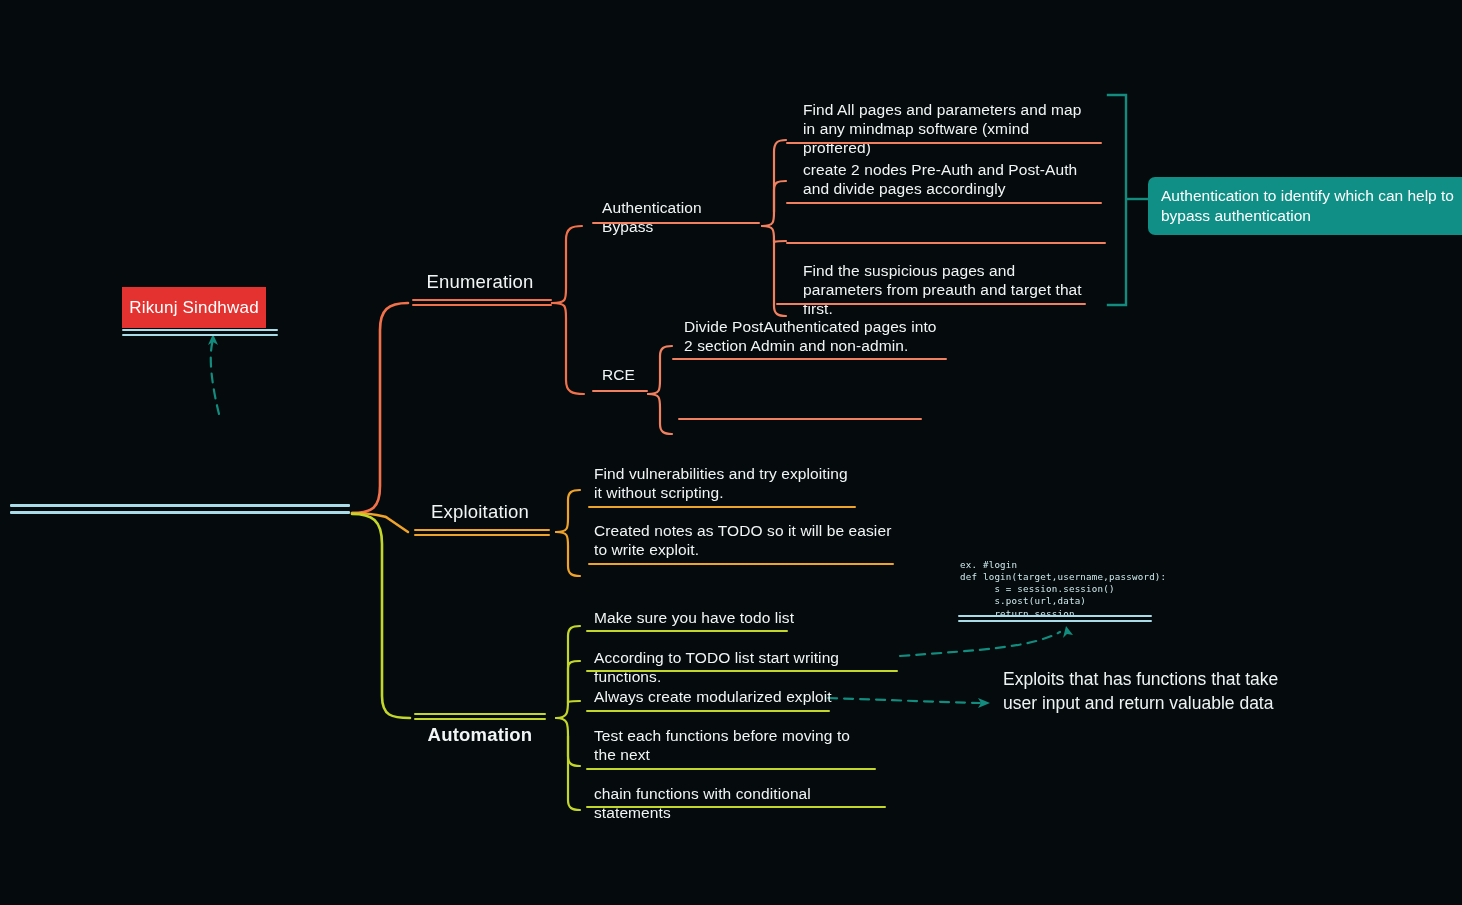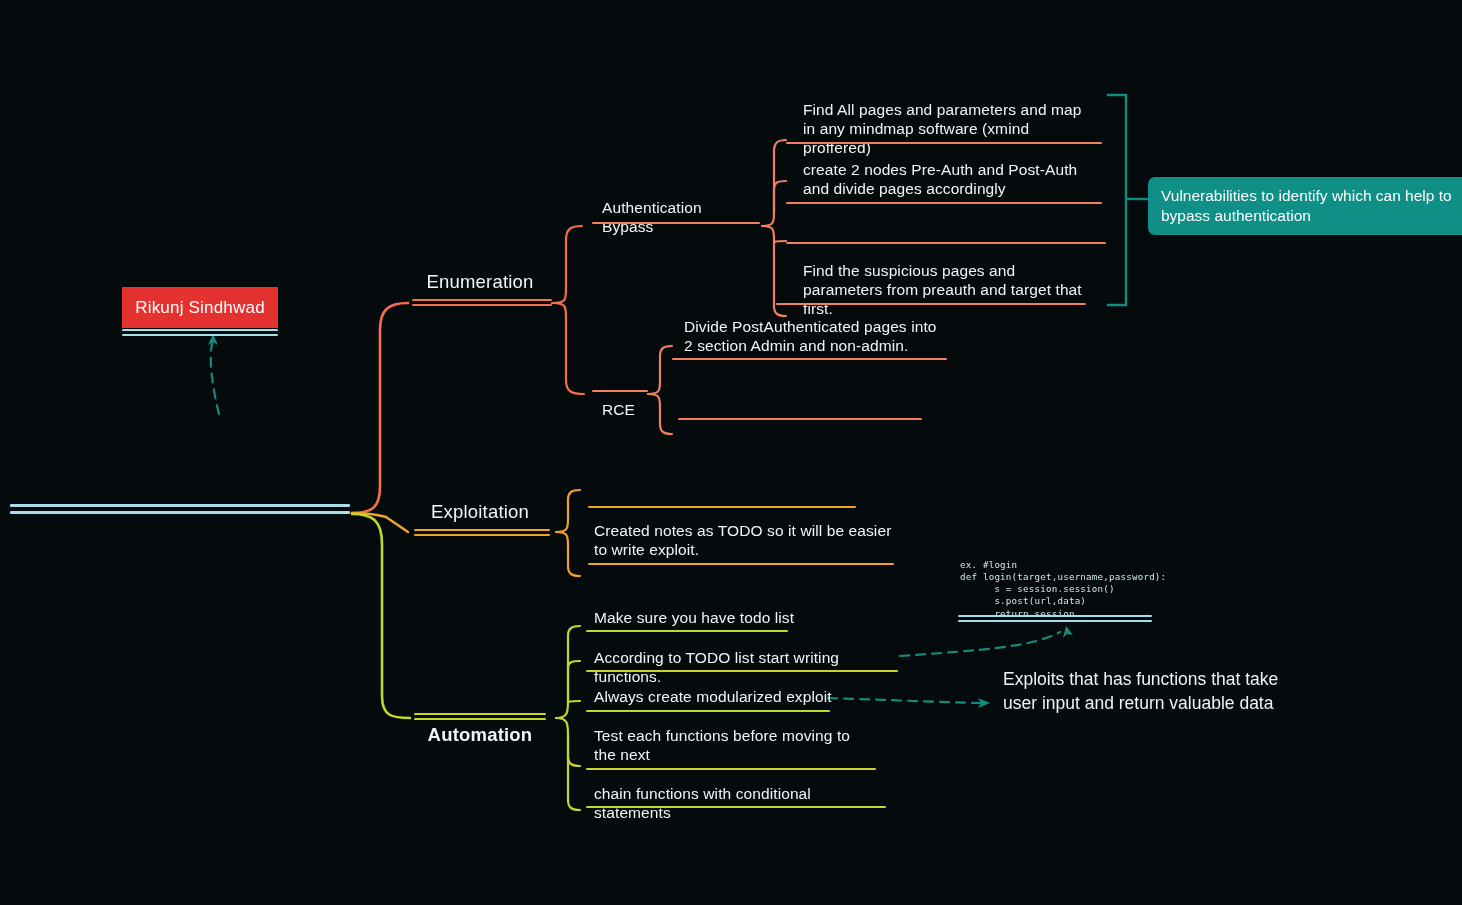--- a/index.html
+++ b/index.html
@@ -18,21 +18,21 @@
 
   
   #root-title{position:absolute;left:12px;top:433px;width:332px;text-align:center;
      font-size:25px;color:#ffffff;line-height:1.26;letter-spacing:.2px;}
   #root-uline{left:10px;top:504px;width:340px;}
   #root-uline i{position:absolute;left:0;right:0;height:3px;background:#a9dce8;border-radius:1px;}
   #root-uline i:nth-child(1){top:0;}
   #root-uline i:nth-child(2){top:7px;}
 
   
-  #author-box{position:absolute;left:122px;top:287px;width:156px;height:41px;background:#e3322f;}
+  #author-box{position:absolute;left:122px;top:287px;width:144px;height:41px;background:#e3322f;}
   #author-box span{display:block;text-align:center;color:#fff;font-size:17px;line-height:41px;letter-spacing:.2px;}
   #author-uline{position:absolute;left:122px;top:329px;width:156px;height:9px;}
   #author-uline i{position:absolute;left:0;right:0;height:2px;background:#a9dce8;border-radius:1px;}
   #author-uline i:nth-child(1){top:0;}
   #author-uline i:nth-child(2){top:5px;}
 
   
   .dbl{position:absolute;height:8px;}
   .dbl i{position:absolute;left:0;right:0;height:2px;border-radius:1px;}
   .dbl i:nth-child(1){top:0;}
@@ -127,38 +127,39 @@
   <div class="uline" style="left:786px;top:142px;width:316px;background:#f08060;"></div>
 
   <div class="ntext leaf" style="left:803px;top:161px;width:295px;">create 2 nodes Pre-Auth and Post-Auth and divide pages accordingly</div>
   <div class="uline" style="left:786px;top:202px;width:316px;background:#f08060;"></div>
 
   <div class="uline" style="left:786px;top:242px;width:320px;background:#f08060;"></div>
 
   <div class="ntext leaf" style="left:803px;top:262px;width:285px;">Find the suspicious pages and parameters from preauth and target that first.</div>
   <div class="uline" style="left:776px;top:303px;width:310px;background:#f08060;"></div>
 
-  <div class="ntext leaf" style="left:602px;top:366px;width:60px;margin-top:35px;">RCE</div>
+  <div class="ntext leaf" style="left:602px;top:366px;width:60px;">RCE</div>
   <div class="uline" style="left:592px;top:390px;width:56px;background:#f08060;"></div>
 
   <div class="ntext leaf" style="left:684px;top:318px;width:265px;">Divide PostAuthenticated pages into 2 section Admin and non-admin.</div>
   <div class="uline" style="left:672px;top:358px;width:275px;background:#f08060;"></div>
 
   <div class="uline" style="left:678px;top:418px;width:244px;background:#f08060;"></div>
 
   <div id="summary-box">
-    <span>Vulnerabilities to identify which can help to bypass authentication</span>
+    <span>Authentication to identify which can help to bypass authentication</span>
   </div>
 
   <div class="ntext branch" style="left:410px;top:501px;width:140px;">Exploitation</div>
   <div class="dbl" style="left:414px;top:529px;width:136px;">
     <i style="background:#f0a32a"></i>
       <i style="background:#f0a32a"></i>
     </div>
 
+  <div class="ntext leaf" style="left:594px;top:465px;width:265px;">Find vulnerabilities and try exploiting it without scripting.</div>
   <div class="uline" style="left:588px;top:506px;width:268px;background:#f0a32a;"></div>
 
   <div class="ntext leaf" style="left:594px;top:522px;width:300px;">Created notes as TODO so it will be easier to write exploit.</div>
   <div class="uline" style="left:588px;top:563px;width:306px;background:#f0a32a;"></div>
 
   <div class="ntext branch" style="left:410px;top:724px;width:140px;font-weight:bold;">Automation</div>
   <div class="dbl" style="left:414px;top:713px;width:132px;">
     <i style="background:#c3d72b"></i>
       <i style="background:#c3d72b"></i>
     </div>

